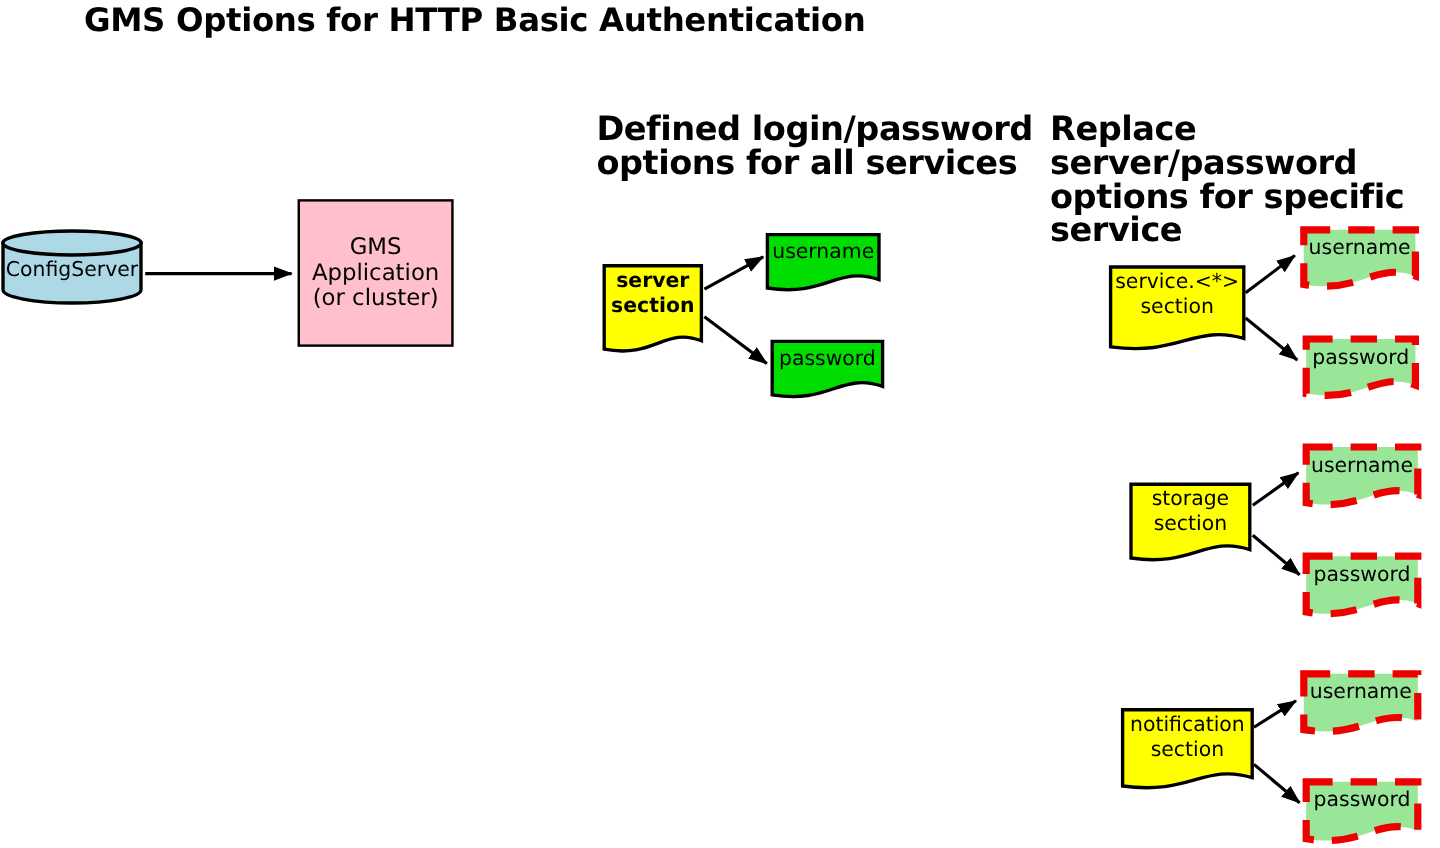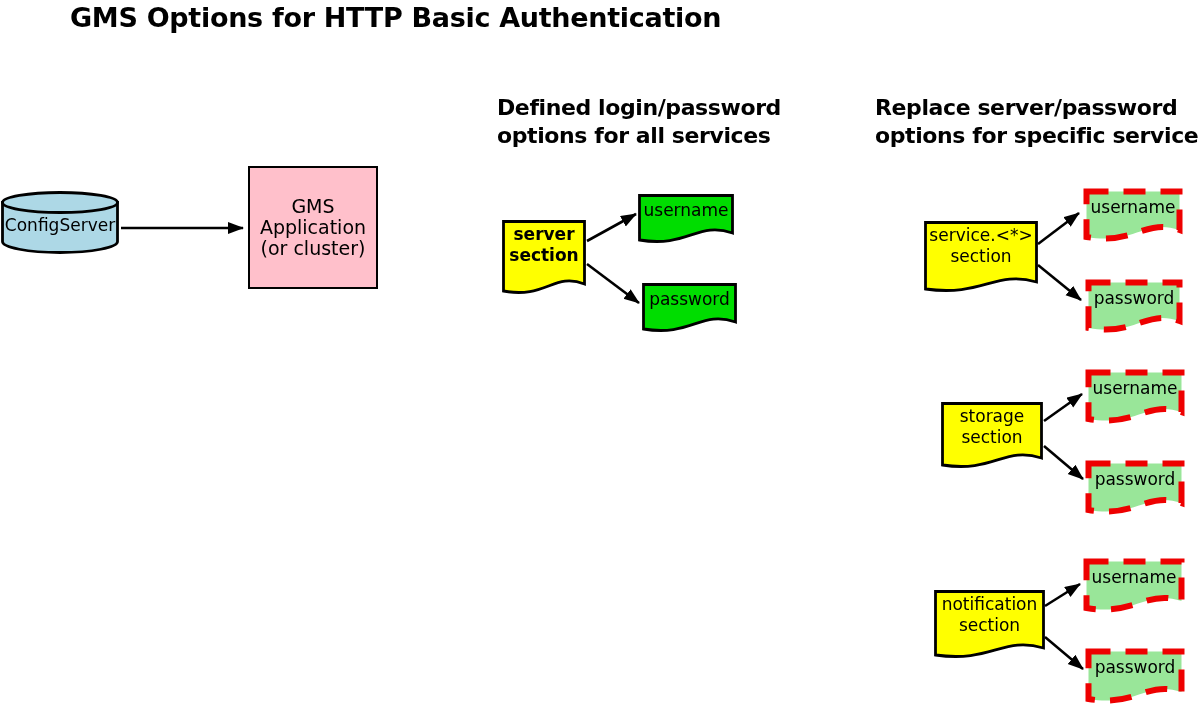--- a/index.html
+++ b/index.html
@@ -5,21 +5,21 @@
   html,body{margin:0;padding:0;background:#fff;}
   .canvas{
     position:relative;width:1200px;height:707px;background:#ffffff;
     font-family:"DejaVu Sans", sans-serif;color:#000;overflow:hidden;padding-left:42px;
   }
   .title{
     position:absolute;left:70px;top:2px;margin:0;
     font-size:27px;font-weight:bold;white-space:nowrap;letter-spacing:-0.3px;
   }
   .col-heading{
-    position:absolute;font-size:22px;font-weight:bold;line-height:28px;
+    position:absolute;font-size:28px;font-weight:bold;line-height:28px;
     white-space:pre-line;letter-spacing:-0.4px;
   }
   #mid-heading{left:497px;top:94px;}
   #right-heading{left:875px;top:94px;}
   .note{
     position:absolute;left:158px;top:339px;
     font-size:19px;font-weight:bold;color:#ff0000;white-space:nowrap;
   }
   .shape{position:absolute;}
   .shape > svg{position:absolute;left:0;top:0;overflow:visible;z-index:1;}

